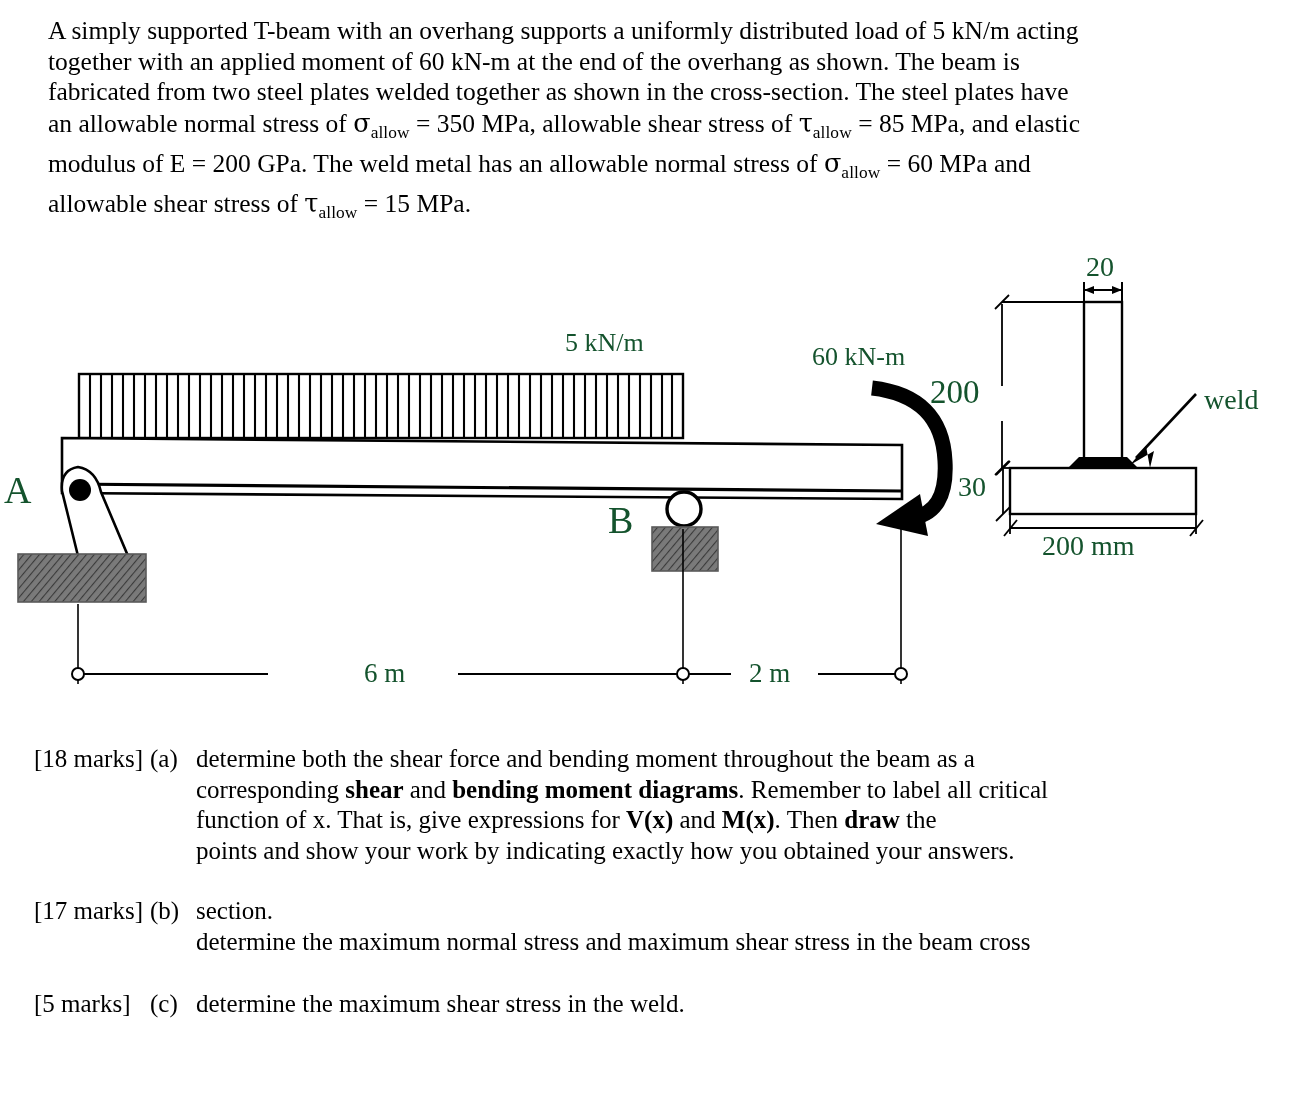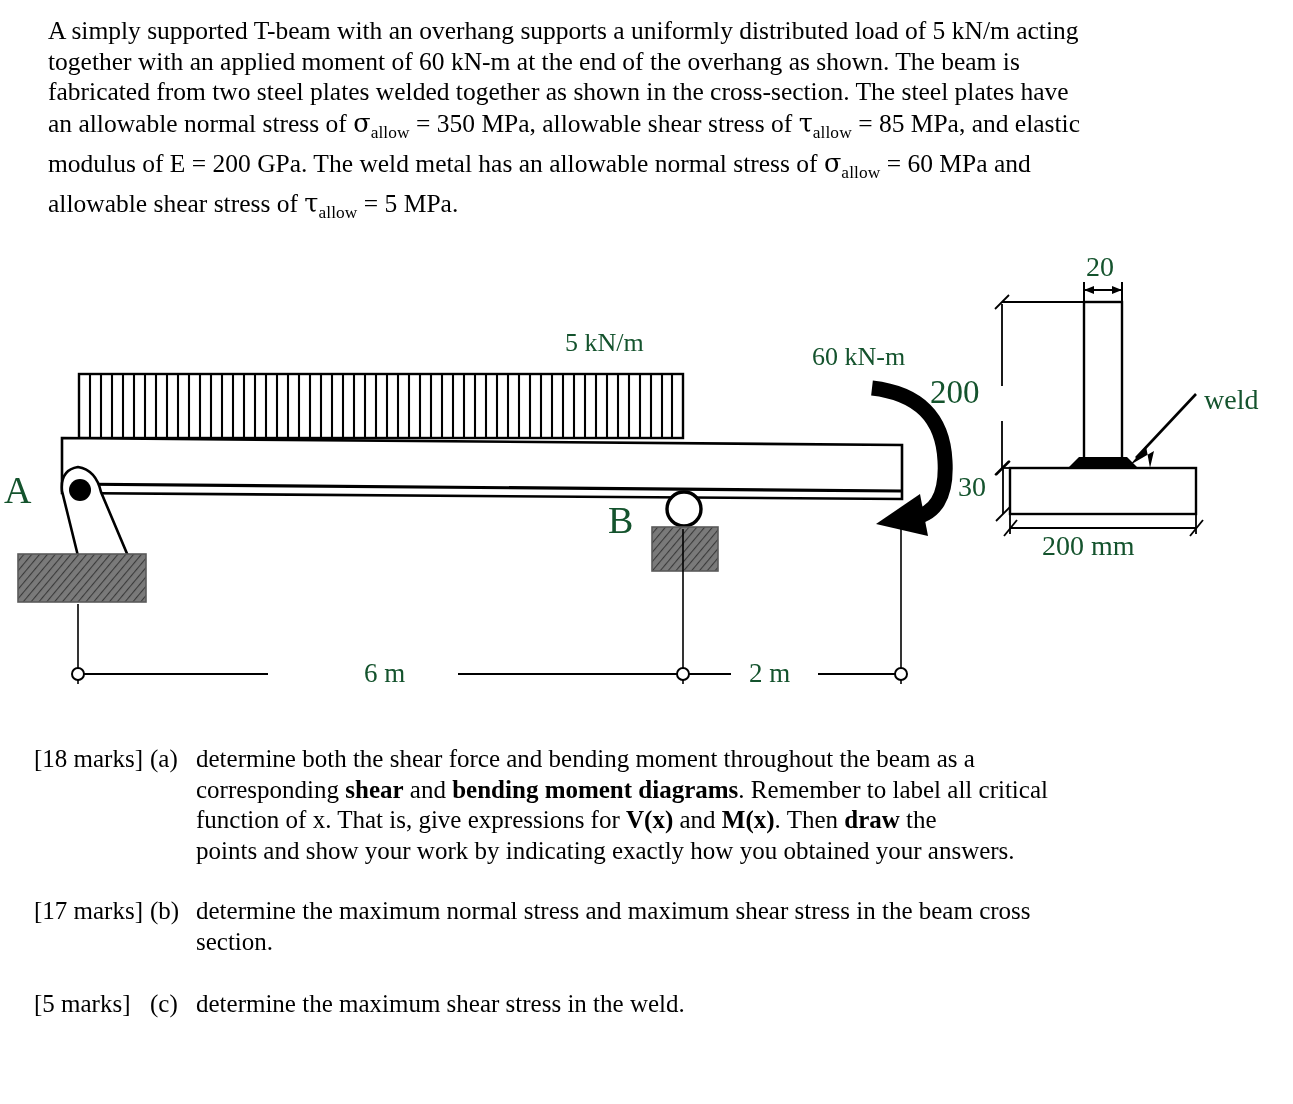--- a/index.html
+++ b/index.html
@@ -84,21 +84,21 @@
 </style>
 </head>
 <body>
 
 <div id="problem-statement">
     <div class="ln"><span>A simply supported T-beam with an overhang supports a uniformly distributed load of 5 kN/m acting</span></div>
     <div class="ln"><span>together with an applied moment of 60 kN-m at the end of the overhang as shown. The beam is</span></div>
     <div class="ln"><span>fabricated from two steel plates welded together as shown in the cross-section. The steel plates have</span></div>
     <div class="ln"><span>an allowable normal stress of </span><span class="gk">σ</span><span class="sub">allow</span><span> = 350 MPa, allowable shear stress of </span><span class="gk">τ</span><span class="sub">allow</span><span> = 85 MPa, and elastic</span></div>
     <div class="ln"><span>modulus of E = 200 GPa. The weld metal has an allowable normal stress of </span><span class="gk">σ</span><span class="sub">allow</span><span> = 60 MPa and</span></div>
-    <div class="ln"><span>allowable shear stress of </span><span class="gk">τ</span><span class="sub">allow</span><span> = 5 MPa.</span></div>
+    <div class="ln"><span>allowable shear stress of </span><span class="gk">τ</span><span class="sub">allow</span><span> = 15 MPa.</span></div>
   </div>
 
 <div id="figure">
 
   <svg width="1293" height="470" viewBox="0 0 1293 470">
     <defs>
       <pattern id="hatchBlock" width="6" height="6" patternUnits="userSpaceOnUse" patternTransform="rotate(40)">
         <rect width="6" height="6" fill="#7a7a7a"></rect>
         <path d="M0,0 L0,6" stroke="#3a3a3a" stroke-width="2.2"></path>
       </pattern>
@@ -289,22 +289,22 @@
         <span class="ln"><span>corresponding </span><span style="font-weight: bold;">shear</span><span> and </span><span style="font-weight: bold;">bending moment diagrams</span><span>.  Remember to label all critical</span></span>
         <span class="ln"><span>function of x. That is, give expressions for </span><span style="font-weight: bold;">V(x)</span><span> and </span><span style="font-weight: bold;">M(x)</span><span>. Then </span><span style="font-weight: bold;">draw</span><span> the</span></span>
         <span class="ln"><span>points and show your work by indicating exactly how you obtained your answers.</span></span>
       </div>
     </div>
     <div class="q-gap-a"></div>
     <div class="q-row">
       <div class="q-marks">[17 marks]</div>
       <div class="q-letter">(b)</div>
       <div class="q-text">
+        <span class="ln"><span>section.</span></span>
         <span class="ln"><span>determine the maximum normal stress and maximum shear stress in the beam cross</span></span>
-        <span class="ln"><span>section.</span></span>
       </div>
     </div>
     <div class="q-gap-b"></div>
     <div class="q-row">
       <div class="q-marks">[5 marks]</div>
       <div class="q-letter">(c)</div>
       <div class="q-text">
         <span class="ln"><span>determine the maximum shear stress in the weld.</span></span>
       </div>
     </div>

